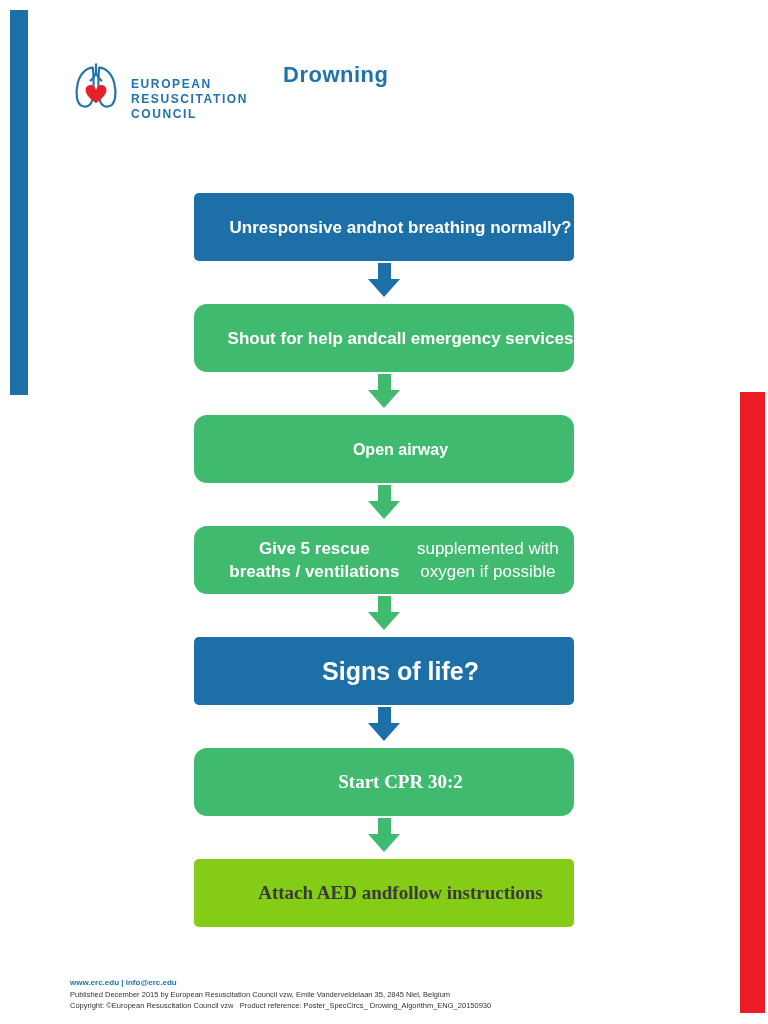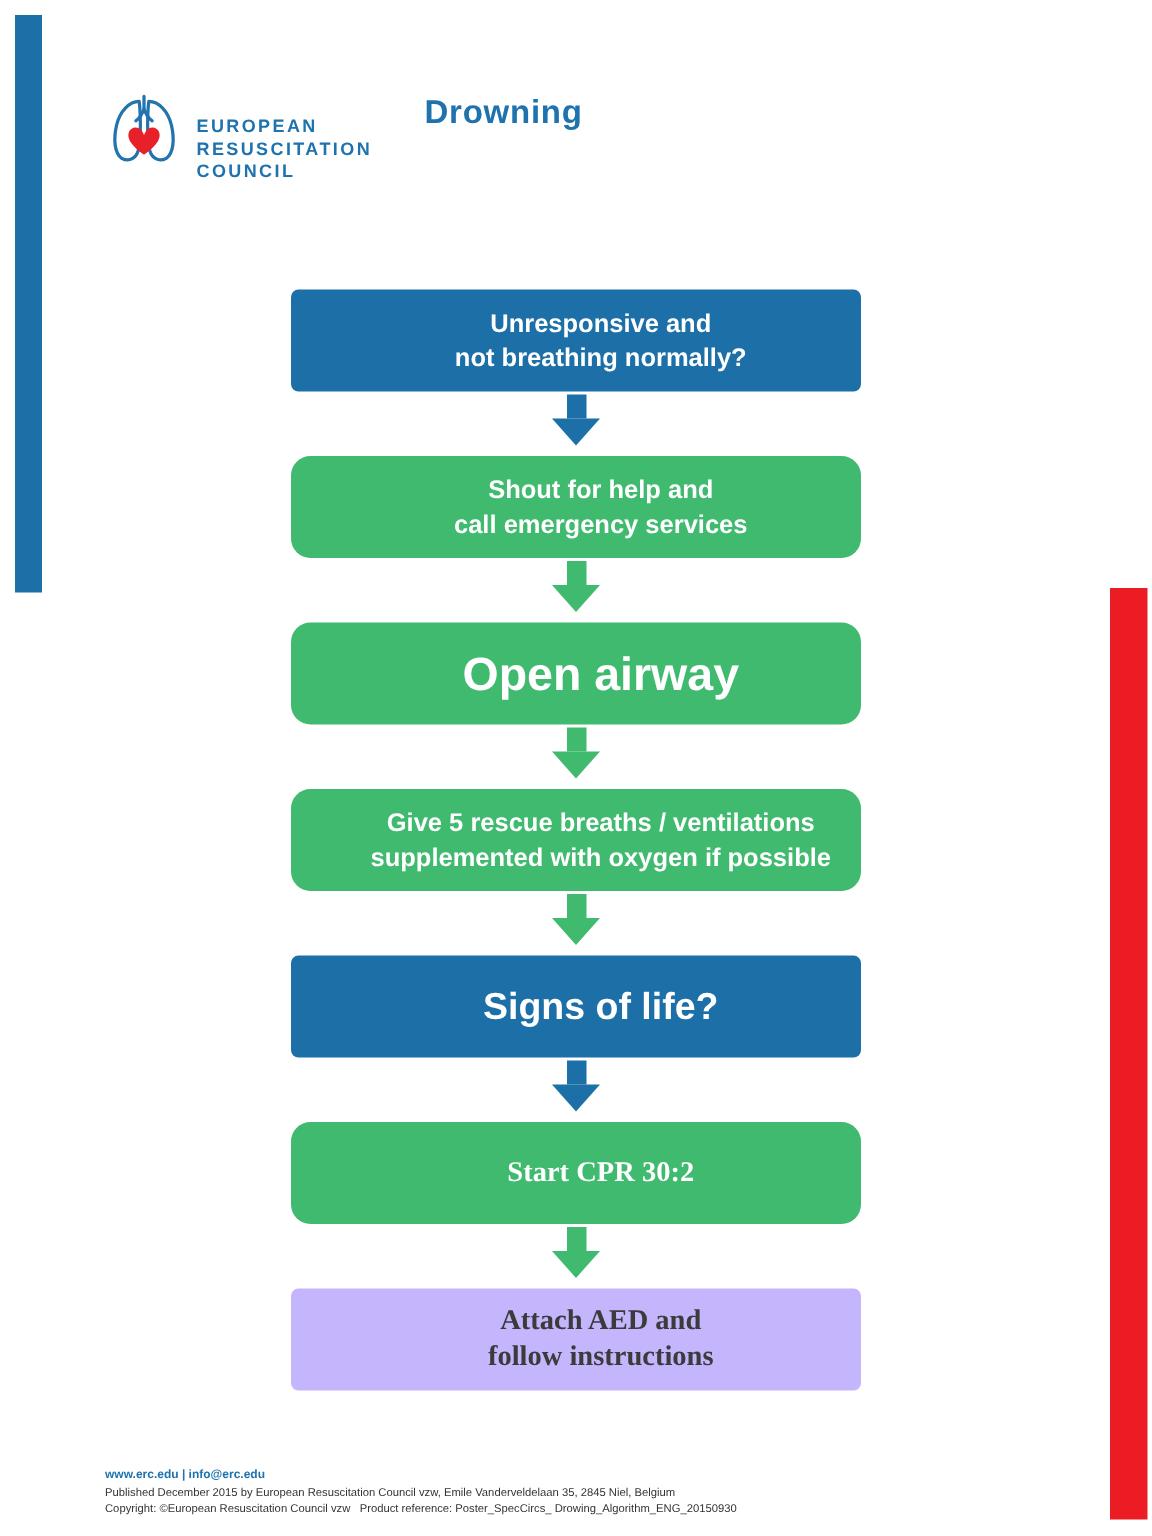--- a/index.html
+++ b/index.html
@@ -21,29 +21,29 @@
     letter-spacing: 1.6px; line-height: 15px;
   }
   .page-title {
     position: absolute; left: 283px; top: 62px;
     color: #1E73AE; font-weight: bold; font-size: 22px; letter-spacing: 0.5px;
   }
 
   .flow { position: absolute; left: 194px; top: 193px; width: 380px; display: flex; flex-direction: column; }
   .box {
     height: 68px; width: 100%; border-radius: 5px;
-    display: flex; flex-direction: column; justify-content: center; align-items: center;
+    display: flex; justify-content: center; align-items: center;
     color: #ffffff; font-weight: bold; text-align: center; padding-left: 33px;
   }
   .box.blue  { background: #1D6FA8; }
   .box.green { background: #3FBA6F; border-radius: 13px; }
-  .box.gray  { background: #c4b5fd; color: #3B3B3B; }
+  .box.gray  { background: #84cc16; color: #3B3B3B; }
   .bline { font-size: 17px; line-height: 23px; }
-  .bline.sub { font-weight: bold; font-size: 17px; }
-  .bline.xl { font-size: 31px; }
+  .bline.sub { font-weight: normal; font-size: 17px; }
+  .bline.xl { font-size: 16px; }
   .bline.lg { font-size: 25px; }
   .bline.md { font-size: 19px; line-height: 24px; font-family: Liberation Serif, serif; }
 
   .arrow { height: 43px; display: flex; flex-direction: column; align-items: center; }
   .arrow .stem { width: 13px; height: 16px; margin-top: 2px; }
   .arrow .head { width: 0; height: 0; border-left: 16px solid transparent; border-right: 16px solid transparent; border-top: 18px solid; }
   .arrow.blue  .stem { background: #1D6FA8; } .arrow.blue  .head { border-top-color: #1D6FA8; }
   .arrow.green .stem { background: #3FBA6F; } .arrow.green .head { border-top-color: #3FBA6F; }
 
   .footer { position: absolute; left: 70px; top: 978px; }

